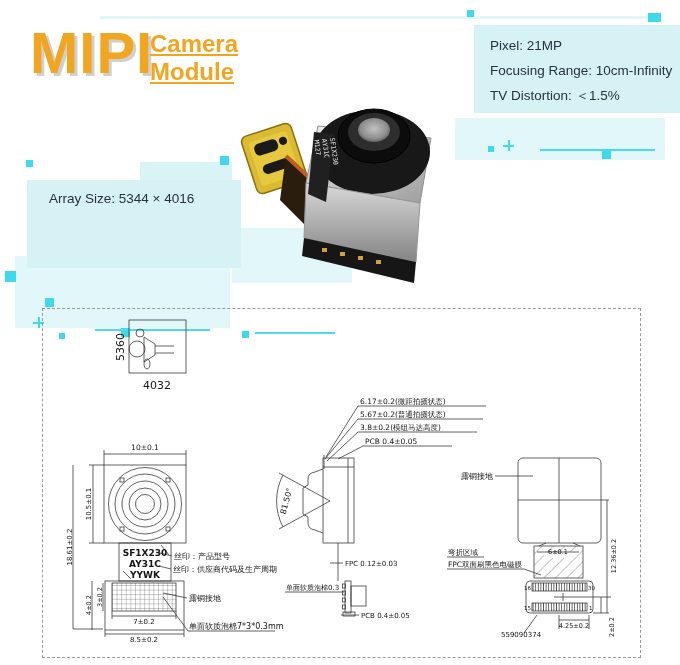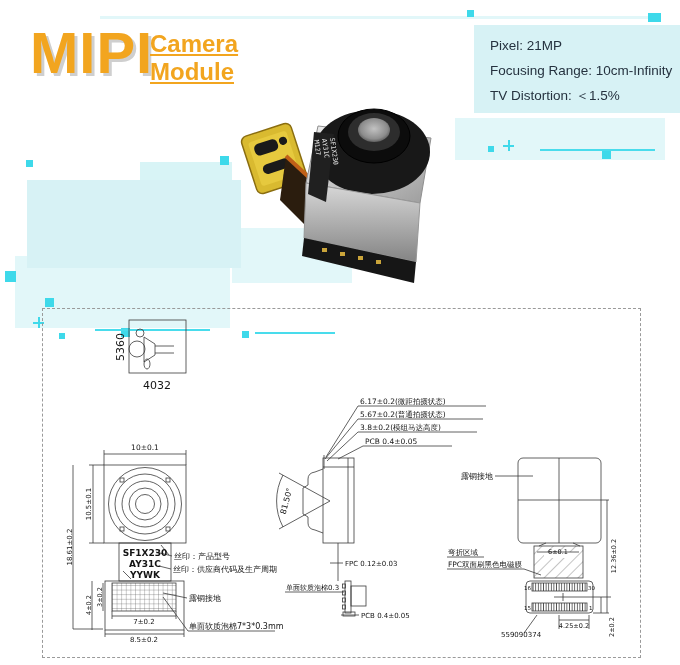--- a/index.html
+++ b/index.html
@@ -73,20 +73,21 @@
     <div>Module</div>
   </div>
 
   <div class="spec-box spec-right">
     <p>Pixel: 21MP</p>
     <p>Focusing Range: 10cm-Infinity</p>
     <p>TV Distortion: ＜1.5%</p>
   </div>
 
   <div class="spec-box spec-left">
+    <p>Array Size: 5344 × 4016</p>
   </div>
 
   <svg class="photo-svg" width="256" height="215" viewBox="0 0 256 215">
     <defs>
       <linearGradient id="metalTop" x1="0" y1="0" x2="1" y2="1">
         <stop offset="0" stop-color="#efefef"></stop>
           <stop offset="1" stop-color="#9c9c9c"></stop>
       </linearGradient>
       <linearGradient id="metalFront" x1="0" y1="0" x2="0" y2="1">
         <stop offset="0" stop-color="#d9d9d9"></stop>

